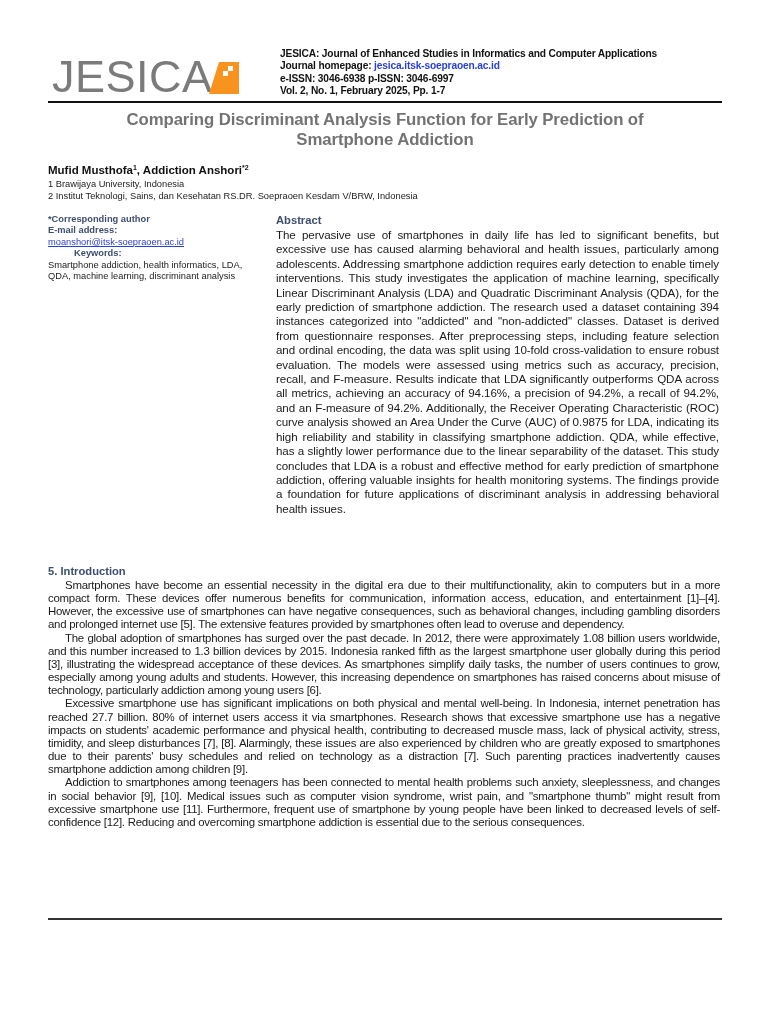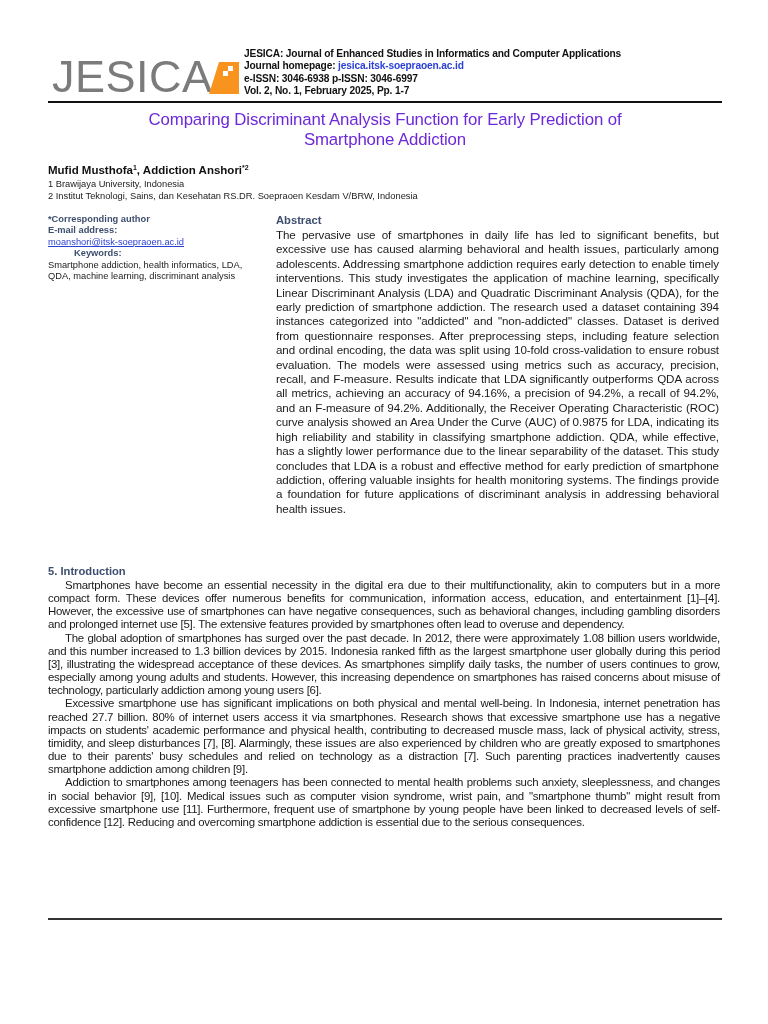--- a/index.html
+++ b/index.html
@@ -57,21 +57,21 @@
   .journal-info {
     position: absolute;
     left: 196px;
     top: 4px;
     font-size: 10.2px;
     line-height: 12.3px;
     font-weight: bold;
     color: #111;
     letter-spacing: -0.15px;
   }
-  .journal-info .row { white-space: nowrap; }
+  .journal-info .row { white-space: nowrap; margin-left: 36px; }
   .journal-info a {
     color: #2a3fd6;
     text-decoration: none;
   }
   .header-rule {
     position: absolute;
     left: 48px;
     top: 101px;
     width: 674px;
     height: 2px;
@@ -80,22 +80,22 @@
 
   
   .title {
     position: absolute;
     left: 48px;
     top: 110px;
     width: 674px;
     text-align: center;
     font-size: 16.8px;
     line-height: 20px;
-    font-weight: normal;
-    color: #6d28d9;
+    font-weight: bold;
+    color: #737373;
     letter-spacing: -0.1px;
   }
   .authors {
     position: absolute;
     left: 48px;
     top: 163px;
     font-size: 11.5px;
     line-height: 14px;
     font-weight: bold;
     color: #111;

